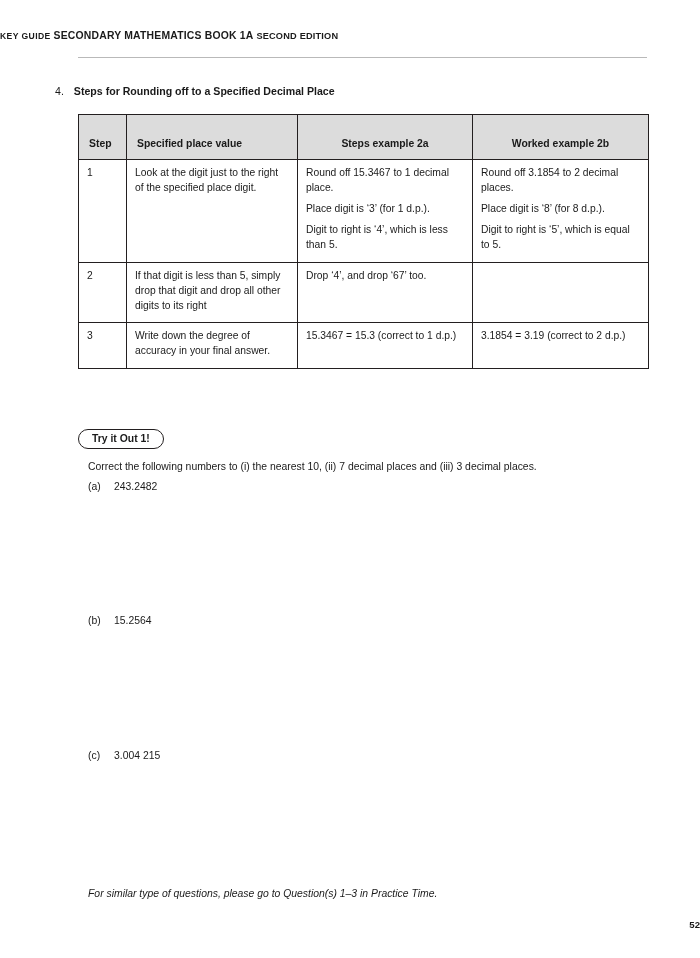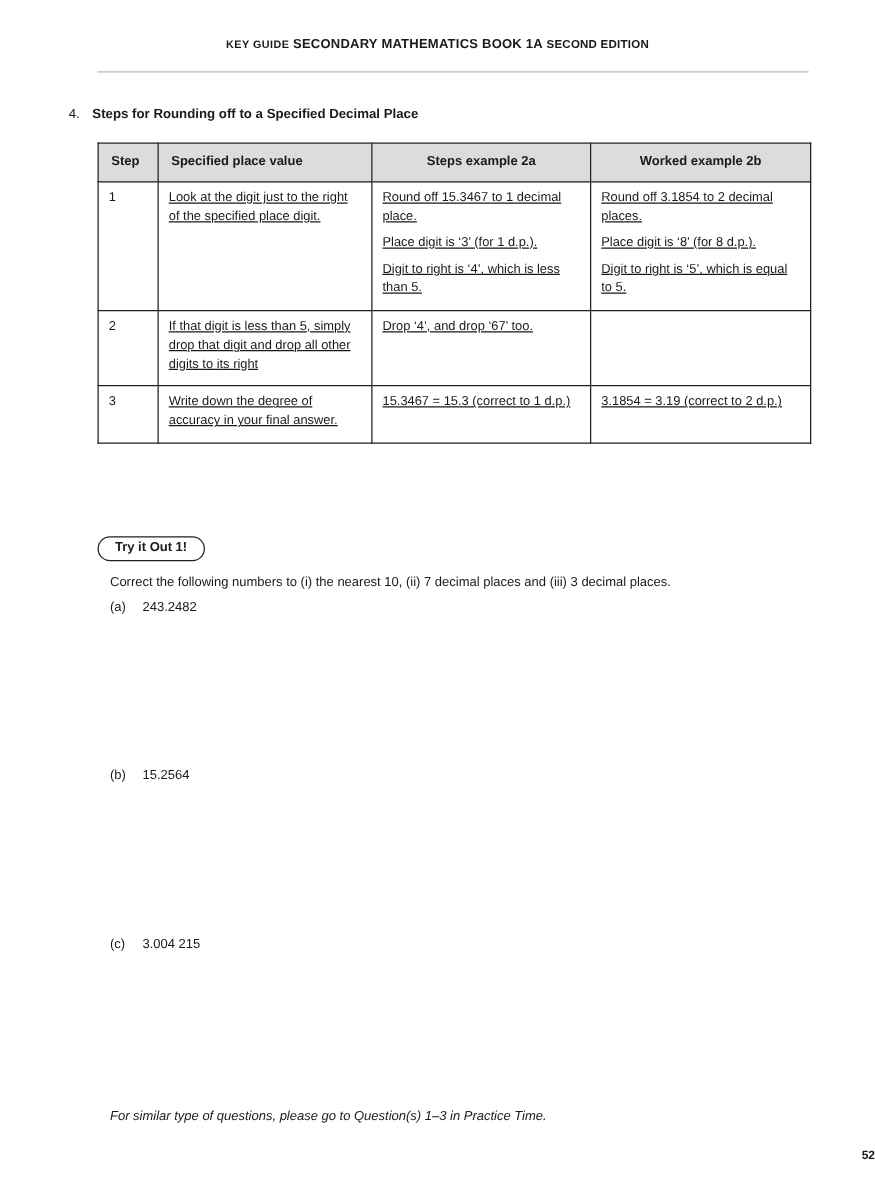--- a/index.html
+++ b/index.html
@@ -20,21 +20,21 @@
     inset: 0;
     background: #fff;
   }
 
   
   .runhead {
     position: absolute;
     top: 30px;
     left: 0;
     right: 0;
-    text-align: center;
+    text-align: left;
     font-size: 9.5px;
     letter-spacing: 0.2px;
     color: #1a1a1a;
   }
   .runhead .thin { font-weight: 700; font-size: 8.6px; letter-spacing: .4px; }
   .runhead .bold { font-weight: 700; font-size: 10.4px; }
   .runhead .mid  { font-weight: 600; font-size: 9.2px; }
 
   .rule {
     position: absolute;
@@ -77,26 +77,26 @@
   table.steps th, table.steps td {
     border: 1px solid #231f20;
     vertical-align: top;
     padding: 6px 8px 9px 8px;
     line-height: 1.45;
   }
   table.steps thead th {
     background: #dcdcdc;
     font-weight: 700;
     text-align: center;
-    padding: 7px 6px 8px 6px;
+    padding: 21px 6px 8px 6px;
     font-size: 10.4px;
   }
   table.steps thead th.left { text-align: left; padding-left: 10px; }
   table.steps td.stepno { text-align: left; }
-  table.steps td p { margin: 0 0 6px 0; text-decoration: underline; }
+  table.steps td p { margin: 0 0 6px 0; }
   table.steps td p:last-child { margin-bottom: 0; }
 
   
   .pill {
     position: absolute;
     left: 78px;
     top: 429px;
     border: 1.4px solid #231f20;
     border-radius: 11px;
     padding: 3px 13px 4px 13px;

